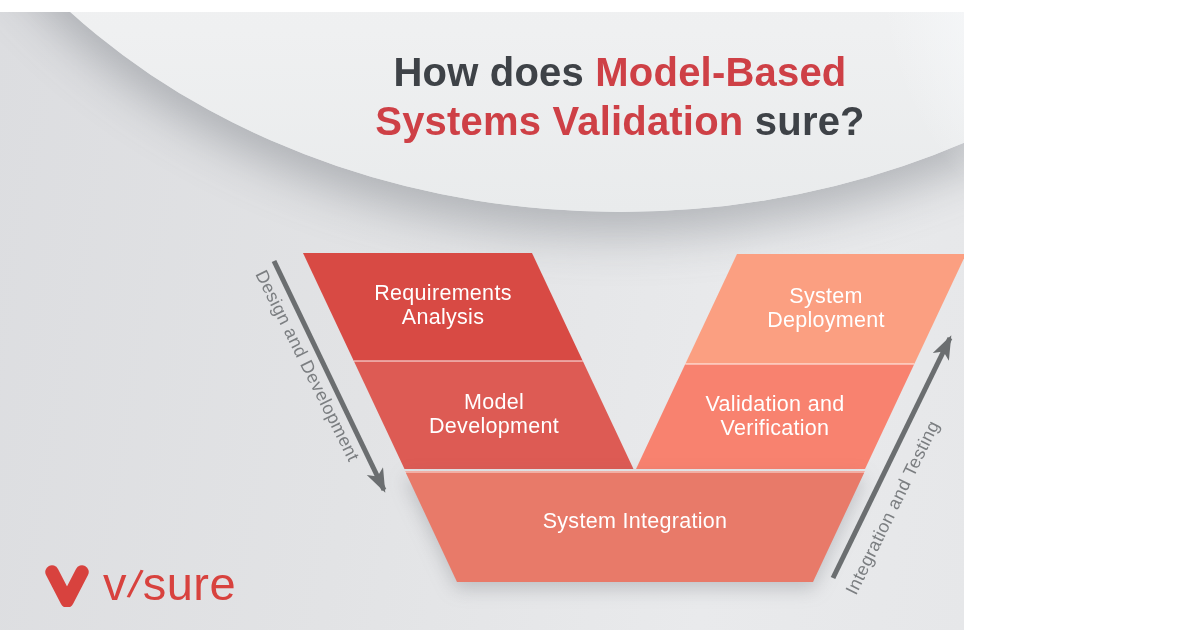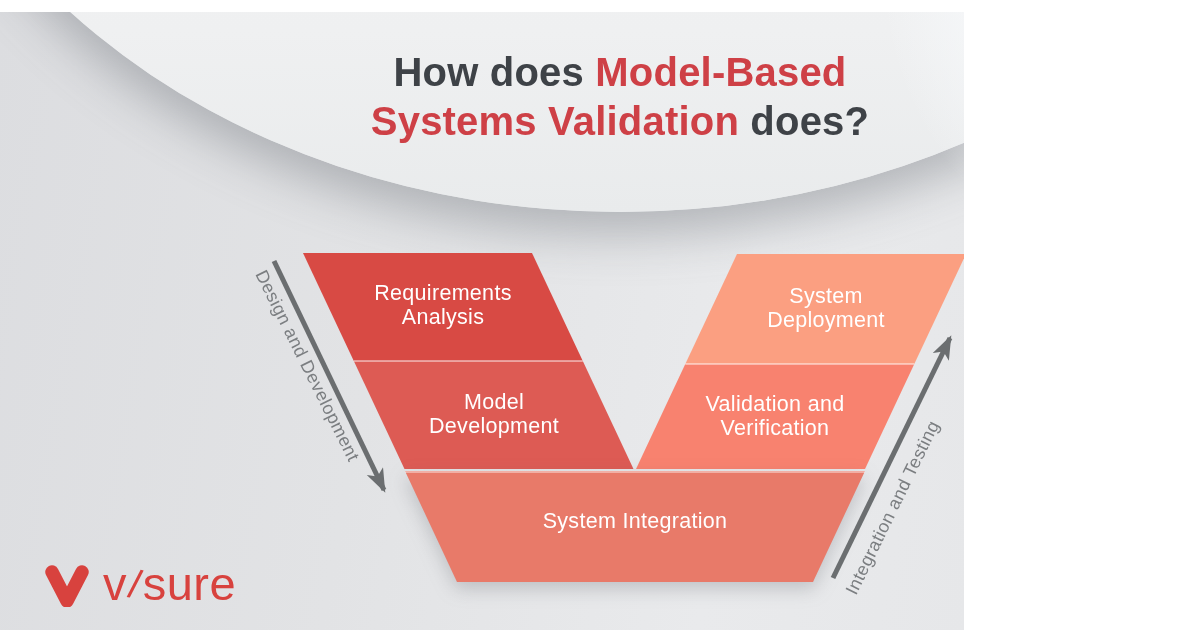--- a/index.html
+++ b/index.html
@@ -96,21 +96,21 @@
 </head>
 <body>
 
 <div class="canvas">
 
   <div class="dome"></div>
   <div class="corner-glow"></div>
 
   <div class="title">
     <div><span>How does</span> <span class="red">Model-Based</span></div>
-    <div><span class="red">Systems Validation</span> <span>does?</span></div>
+    <div><span class="red">Systems Validation</span> <span>sure?</span></div>
   </div>
 
   <svg class="diagram" viewBox="0 0 1200 630">
     <defs>
       <marker id="arrowhead" markerWidth="30" markerHeight="24" refX="21" refY="9" orient="auto" markerUnits="userSpaceOnUse">
         <path d="M0,0 L24,9 L0,18 L6,9 Z" fill="#6b6e70"></path>
       </marker>
     </defs>
 
     <polygon points="303,241 532,241 582.8,349 353.8,349" fill="#d84a44"></polygon>

